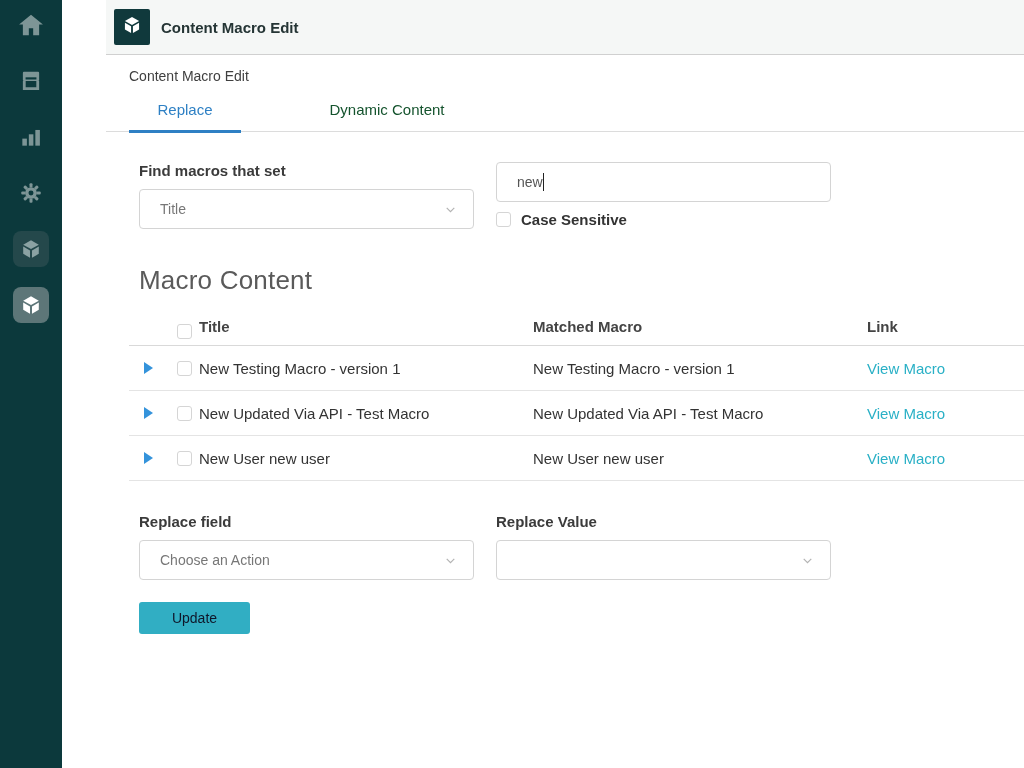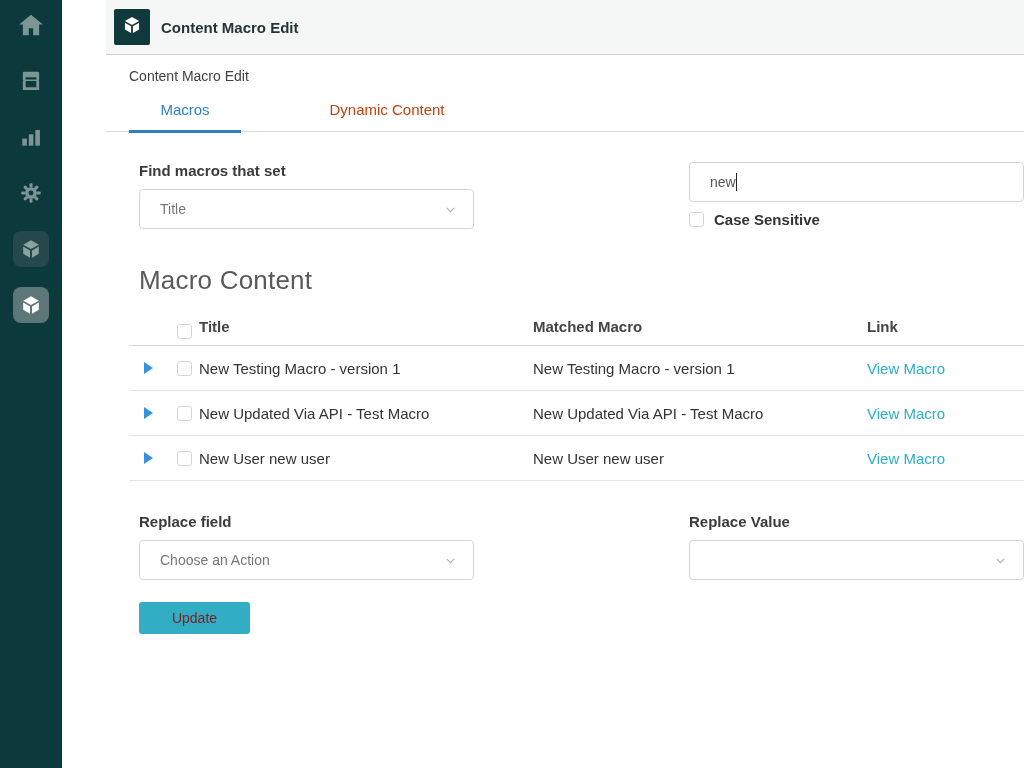--- a/index.html
+++ b/index.html
@@ -48,33 +48,33 @@
   }
 
   .breadcrumb-row { padding: 13px 0 0 23px; font-size: 14px; color: #3f3f3f; }
 
   .tabs {
     margin-top: 11px; padding-left: 23px;
     border-bottom: 1px solid #dcdcdc;
     display: flex; align-items: flex-end;
   }
   .tab {
-    text-align: center; font-size: 15px; color: #c2410c;
+    text-align: center; font-size: 15px; color: #14532d;
     padding: 6px 0 12px 0; cursor: pointer;
     border-bottom: 3px solid transparent;
     margin-bottom: -2px;
   }
   .tab.t1 { width: 112px; }
   .tab.t2 { width: 180px; margin-left: 56px; }
   .tab.active { color: #2e80c4; border-bottom-color: #2e80c4; }
 
   .content { padding: 0 0 0 33px; }
 
   
-  .form-row { display: flex; margin-top: 30px; justify-content: space-between; }
+  .form-row { display: flex; margin-top: 30px; }
   .form-col { width: 335px; }
   .form-col + .form-col { margin-left: 22px; }
   .field-label { font-size: 15px; font-weight: bold; color: #3b3b3b; margin-bottom: 10px; }
 
   .selectbox {
     height: 40px; border: 1px solid #d4d4d4; border-radius: 4px;
     background: #fff; display: flex; align-items: center;
     padding: 0 16px 0 20px; cursor: pointer;
   }
   .selectbox .sel-text { flex: 1; font-size: 14px; color: #777; }
@@ -119,21 +119,21 @@
     border-left: 9px solid #3493db;
     border-top: 6px solid transparent;
     border-bottom: 6px solid transparent;
   }
   .view-link { color: #29b0c6; text-decoration: none; cursor: pointer; }
 
   
   .replace-row { margin-top: 32px; }
   .update-btn {
     margin-top: 22px; width: 111px; height: 32px;
-    background: #31aec3; color: #7f1d1d; border: none; border-radius: 3px;
+    background: #31aec3; color: #0f172a; border: none; border-radius: 3px;
     font-size: 14px; font-family: "Liberation Sans", "DejaVu Sans", sans-serif;
     cursor: pointer;
   }
 </style>
 </head>
 <body>
 
 <aside class="sidebar">
   <div class="side-item">
     <span>
@@ -209,21 +209,21 @@
           <polygon points="20.5,9.3 13.1,13.5 13.1,21.5 20.5,17.3"></polygon>
         </svg>
       </span>
     </div>
     <div class="app-title">Content Macro Edit</div>
   </header>
 
   <div class="breadcrumb-row">Content Macro Edit</div>
 
   <div class="tabs">
-    <div class="tab t1 active">Macros</div>
+    <div class="tab t1 active">Replace</div>
     <div class="tab t2">Dynamic Content</div>
   </div>
 
   <div class="content">
 
     
     <div class="form-row">
       <div class="form-col">
         <div class="field-label">Find macros that set</div>
         <div class="selectbox">

